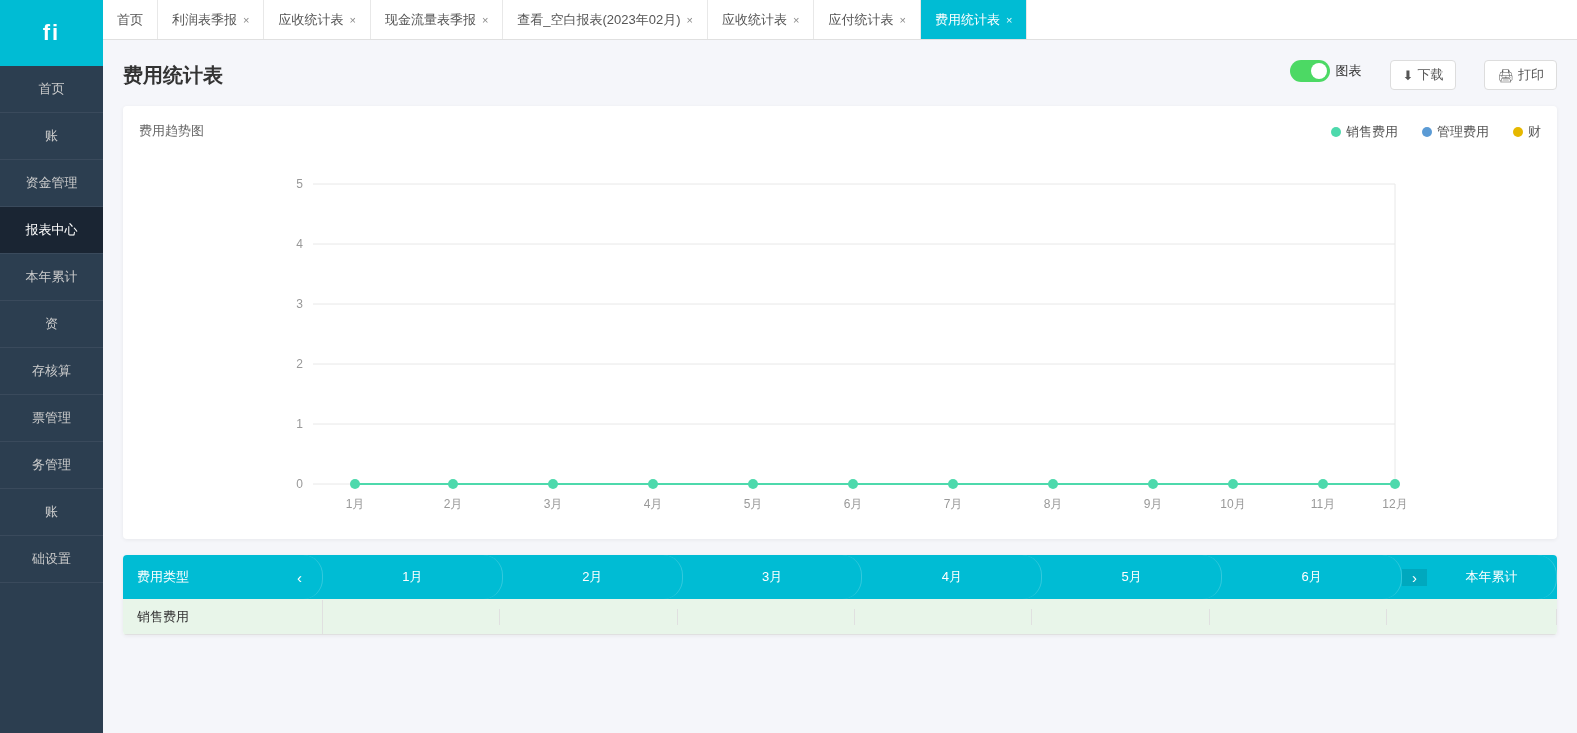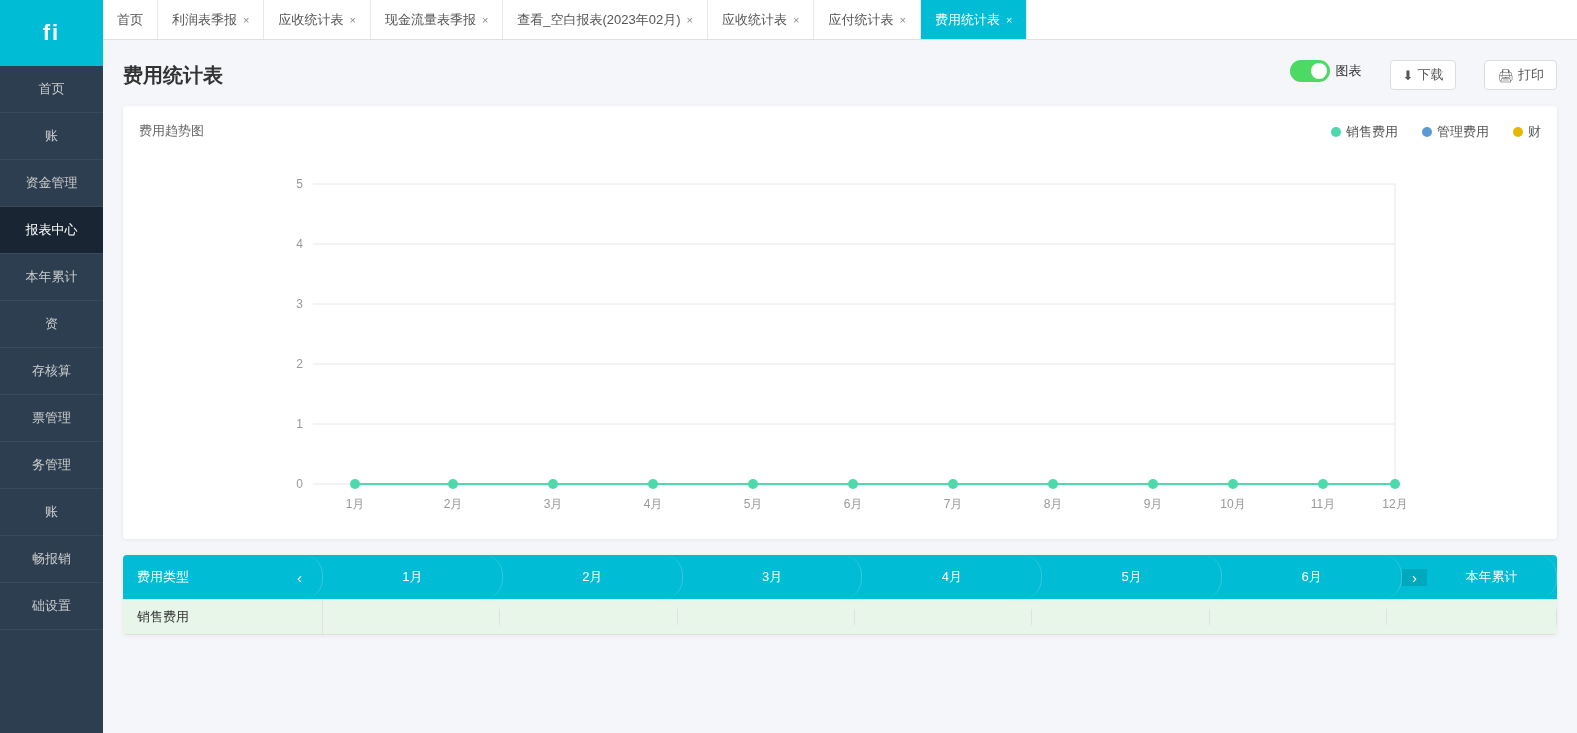--- a/index.html
+++ b/index.html
@@ -269,21 +269,20 @@
   <div class="sidebar-item">首页</div>
   <div class="sidebar-item">账</div>
   <div class="sidebar-item">资金管理</div>
   <div class="sidebar-item active">报表中心</div>
   <div class="sidebar-item">本年累计</div>
   <div class="sidebar-item">资</div>
   <div class="sidebar-item">存核算</div>
   <div class="sidebar-item">票管理</div>
   <div class="sidebar-item">务管理</div>
   <div class="sidebar-item">账</div>
-  <div class="sidebar-item">畅报销</div>
   <div class="sidebar-item">础设置</div>
 </div>
 
 <div class="main">
 
   <div class="tabs-bar">
     <div class="tab">
       <span>首页</span>
     </div>
     <div class="tab">

